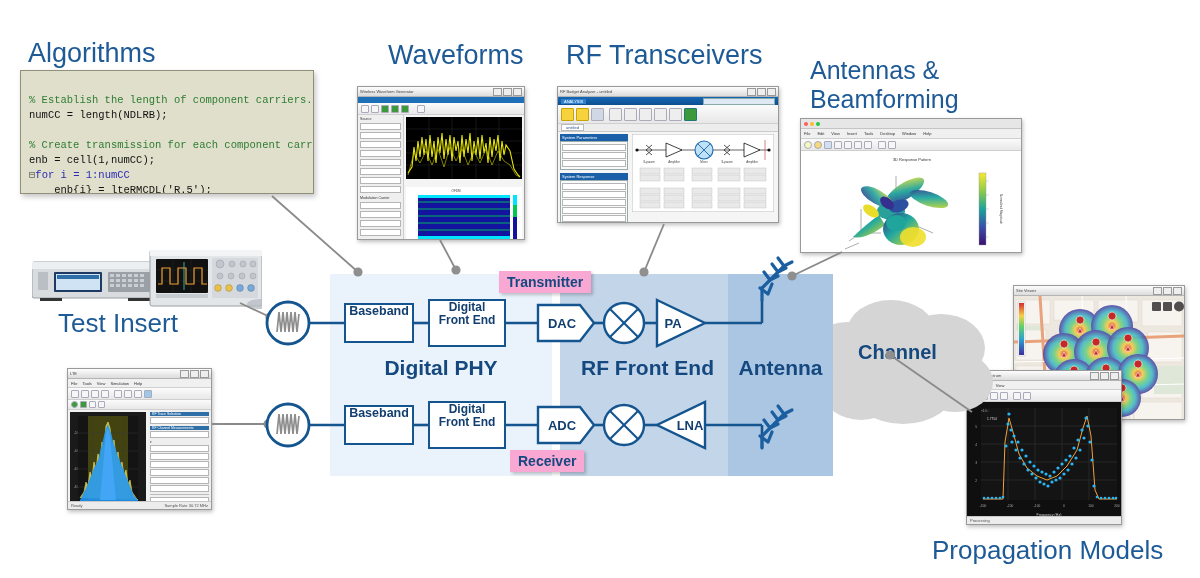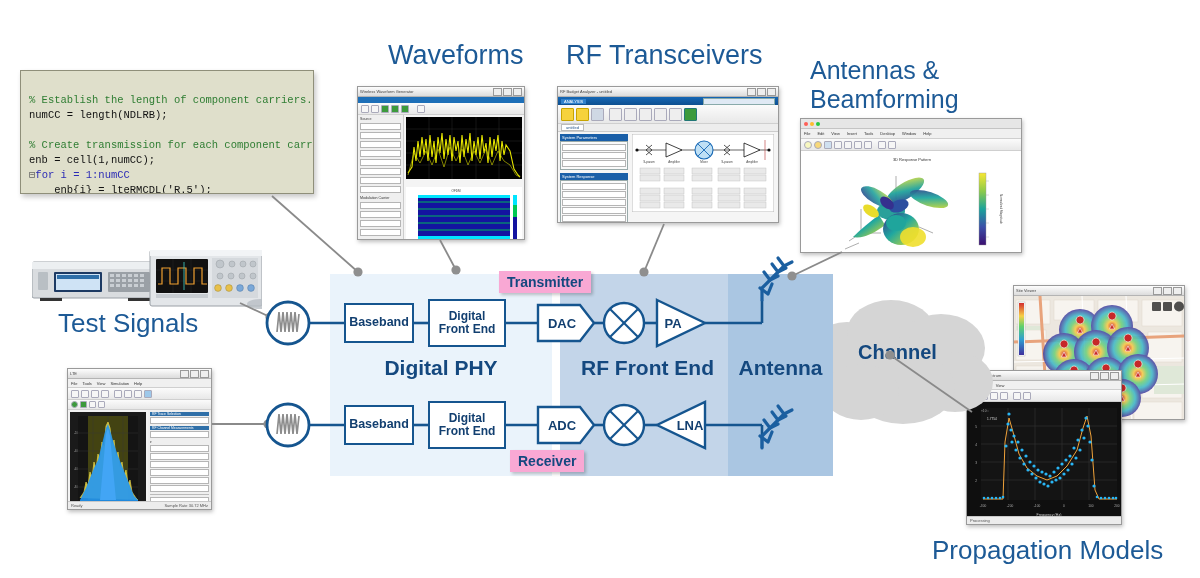--- a/index.html
+++ b/index.html
@@ -84,41 +84,42 @@
   #algo-code .fold{color:#666;}
 
   
   .band{position:absolute;}
   .band .bandlabel{
     position:absolute;left:0;width:100%;text-align:center;
     font-weight:bold;color:#14487f;
   }
   .blk{
     position:absolute;background:#ffffff;border:2.2px solid #15558f;
-    display:flex;align-items:center;justify-content:center;text-align:center;
+    display:flex;justify-content:center;text-align:center;
     color:#123f70;font-weight:bold;line-height:1.08;box-sizing:border-box;
   }
 
   .tag{
     position:absolute;background:#f9a8d4;color:#14487f;font-weight:bold;font-size:14px;
     padding:3px 8px;box-shadow:2px 2px 3px rgba(0,0,0,.22);white-space:nowrap;
   }
 
   .cloudlabel{
     position:absolute;font-weight:bold;color:#14487f;font-size:20px;
   }
   .caption{
     position:absolute;color:#1d5a96;font-size:26px;
   }
 </style>
 </head>
 <body>
 
 <div class="stage">
 
+  <div class="abs heading" style="left:28px;top:38px;">Algorithms</div>
   <div class="abs heading" style="left:388px;top:40px;">Waveforms</div>
   <div class="abs heading" style="left:566px;top:40px;">RF Transceivers</div>
   <div class="abs heading small" style="left:810px;top:56px;">Antennas &amp;
 Beamforming</div>
 
   <div class="abs" id="algo-code" style="left:20px;top:70px;width:294px;height:124px;">
 <span class="cm">% Establish the length of component carriers.</span>
 <span>numCC = length(NDLRB);</span>
 
 <span class="cm">% Create transmission for each component carrier</span>
@@ -467,21 +468,21 @@
           <circle cx="197" cy="38" r="3.4"></circle>
       </g>
       <g fill="#7aa8d8" stroke="#3f6a99" stroke-width="0.4">
         <circle cx="208" cy="38" r="3.4"></circle>
           <circle cx="219" cy="38" r="3.4"></circle>
       </g>
       <rect x="124" y="44" width="52" height="4" fill="#c7ccd1"></rect>
       <ellipse cx="228" cy="54" rx="13" ry="5" fill="#b8bec4" opacity="0.8"></ellipse>
     </svg>
   </div>
-  <div class="abs caption" style="left:58px;top:308px;">Test Signals</div>
+  <div class="abs caption" style="left:58px;top:308px;">Test Insert</div>
 
   <div class="abs win" style="left:67px;top:368px;width:145px;height:142px;">
     <div class="tbar">
       <span class="tl">LTE</span>
       <span class="bx"></span>
       <span class="bx"></span>
       <span class="bx"></span>
     </div>
     <div class="menu">
       <span>File</span>

